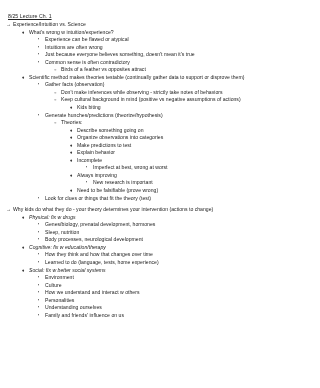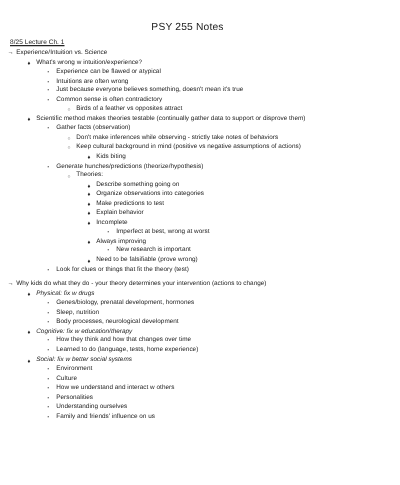--- a/index.html
+++ b/index.html
@@ -97,21 +97,20 @@
   .gap { height: 4px; }
 
   
   .it { font-style: italic; }
 </style>
 </head>
 <body>
 
 <div class="page">
 
-  <div class="doc-title">PSY 255 Notes</div>
   <div class="section-date">8/25 Lecture Ch. 1</div>
 
   <ul class="outline lvl1">
 
     <li class="node">
       <span class="marker arrow">→</span>
       <span class="txt">Experience/Intuition vs. Science</span>
       <ul>
         <li class="node">
           <span class="marker diamond">♦</span>

